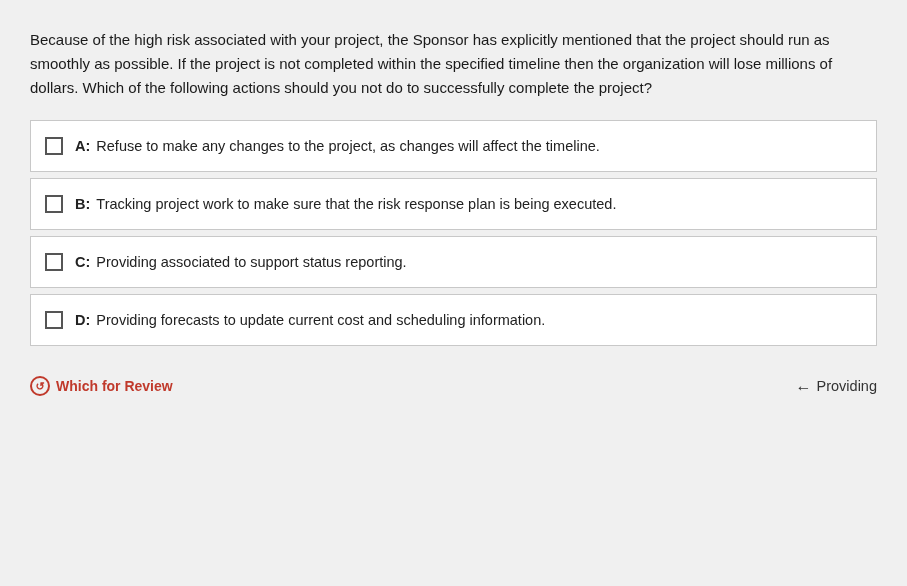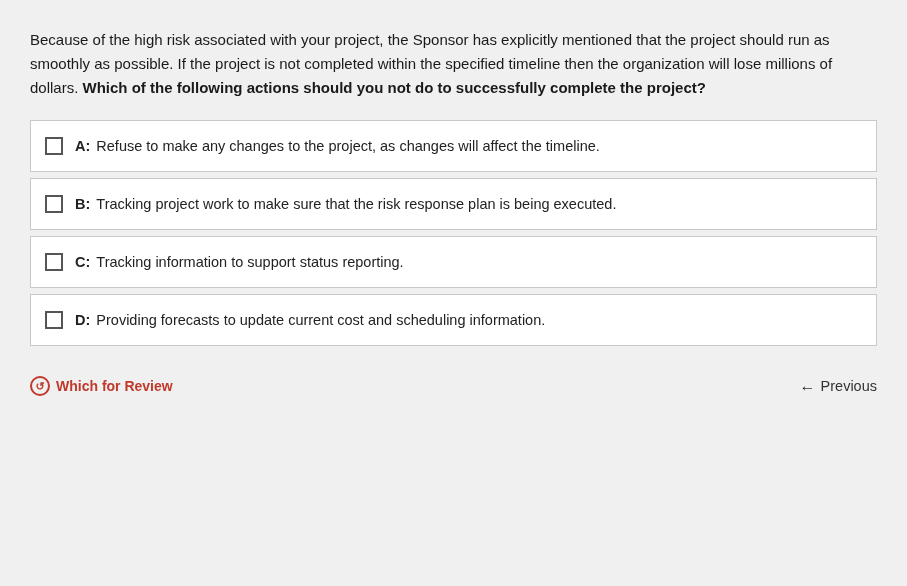--- a/index.html
+++ b/index.html
@@ -27,21 +27,21 @@
 
     .question-text {
       font-size: 15px;
       line-height: 1.6;
       color: #1a1a1a;
       font-weight: 400;
       margin-bottom: 20px;
     }
 
     .question-text strong {
-      font-weight: 700;
+      font-weight: 400;
       margin-top: 17px;
     }
 
     .options-area {
       display: flex;
       flex-direction: column;
       gap: 0;
     }
 
     .option-row {
@@ -149,21 +149,21 @@
       <span class="option-label">
         <span class="option-key">B:</span>
         <span>Tracking project work to make sure that the risk response plan is being executed.</span>
       </span>
     </div>
 
     <div class="option-row">
       <span class="option-checkbox"></span>
       <span class="option-label">
         <span class="option-key">C:</span>
-        <span>Tracking information to support status reporting.</span>
+        <span>Providing associated to support status reporting.</span>
       </span>
     </div>
 
     <div class="option-row">
       <span class="option-checkbox"></span>
       <span class="option-label">
         <span class="option-key">D:</span>
         <span>Providing forecasts to update current cost and scheduling information.</span>
       </span>
     </div>
@@ -171,17 +171,17 @@
   </div>
 
   <div class="footer-area">
     <div class="mark-review">
       <div class="mark-review-icon">↺</div>
       <span>Which for Review</span>
     </div>
 
     <button class="prev-button">
       <span class="prev-arrow">←</span>
-      <span>Previous</span>
+      <span>Providing</span>
     </button>
   </div>
 
 </div>
 
 </body></html>

